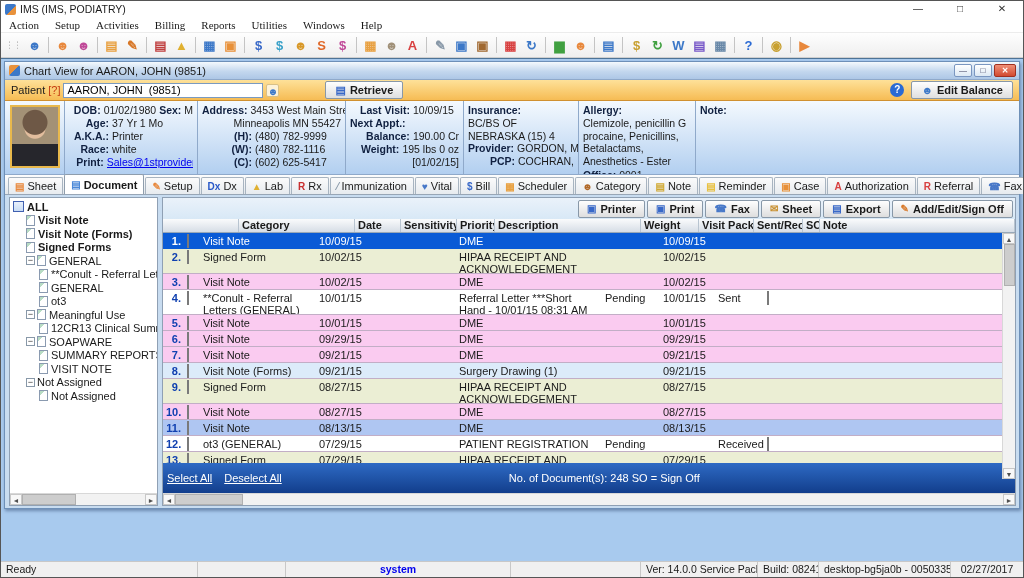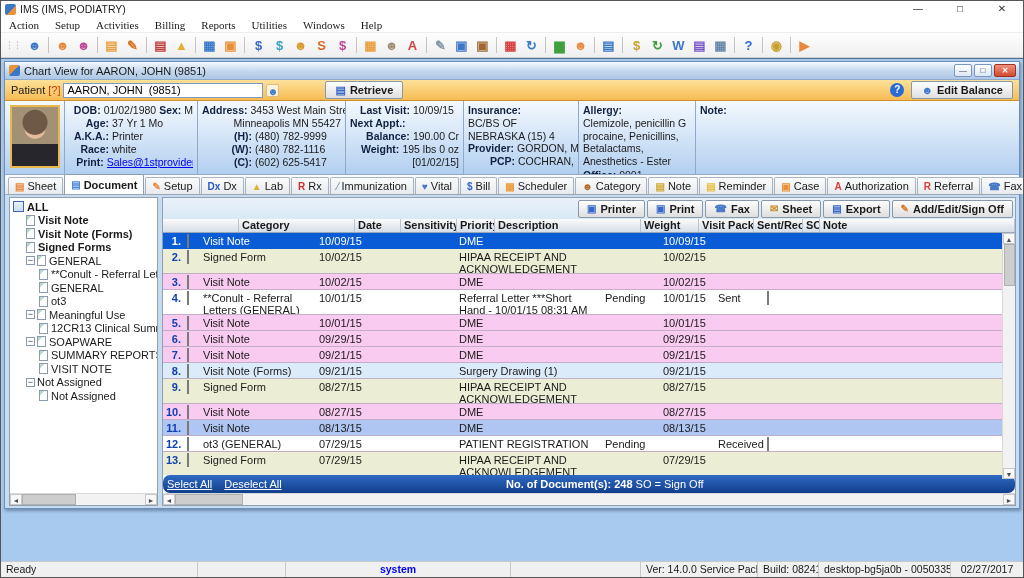--- a/index.html
+++ b/index.html
@@ -131,24 +131,24 @@
   .cb { width:10px; height:10px; border:1px solid #7a7a7a; background:#fff; }
   .trow.selected { background:var(--selected_row); color:#fff; border-bottom-color:var(--selected_row); }
   .trow.selected .c-num { color:#fff; }
   .trow.cream { background:var(--cream_row); }
   .trow.pink { background:var(--pink_row); }
   .trow.lightblue { background:var(--lightblue_row); }
   .trow.periwinkle { background:var(--periwinkle_row); }
   .trow.white { background:#fff; }
 
   .tfoot { height:14px; background:linear-gradient(#2e6ac4,#123e8c); color:#fff; display:flex;
-    align-items:center; padding:9px 4px; position:relative;border-radius:7px; }
+    align-items:center; padding:15px 4px; position:relative; }
   .flink { color:#fff; text-decoration:underline; margin-right:12px; }
   .fcenter { position:absolute; left:50%; transform:translateX(-42%); white-space:nowrap; }
-  .fcount { font-weight:bold; }
+  .fcount { font-weight:normal; }
 
   .hscroll { height:12px; background:#f2f2f2; border-top:1px solid #d8d8d8; display:flex; align-items:center; }
   .sb-arrow { width:12px; height:11px; font-size:7px; line-height:11px; text-align:center; color:#505050;
     background:#f8f8f8; border:1px solid #c8c8c8; }
   .sb-thumb-h { width:68px; height:11px; background:#cdcdcd; border:1px solid #b0b0b0; }
   .sb-track { flex:1; }
   .vscroll { position:absolute; top:14px; bottom:26px; right:0; width:13px; background:#f2f2f2;
     border-left:1px solid #d8d8d8; display:flex; flex-direction:column; align-items:center; }
   .sb-thumb-v { width:11px; height:42px; background:#cdcdcd; border:1px solid #b0b0b0; }
 

